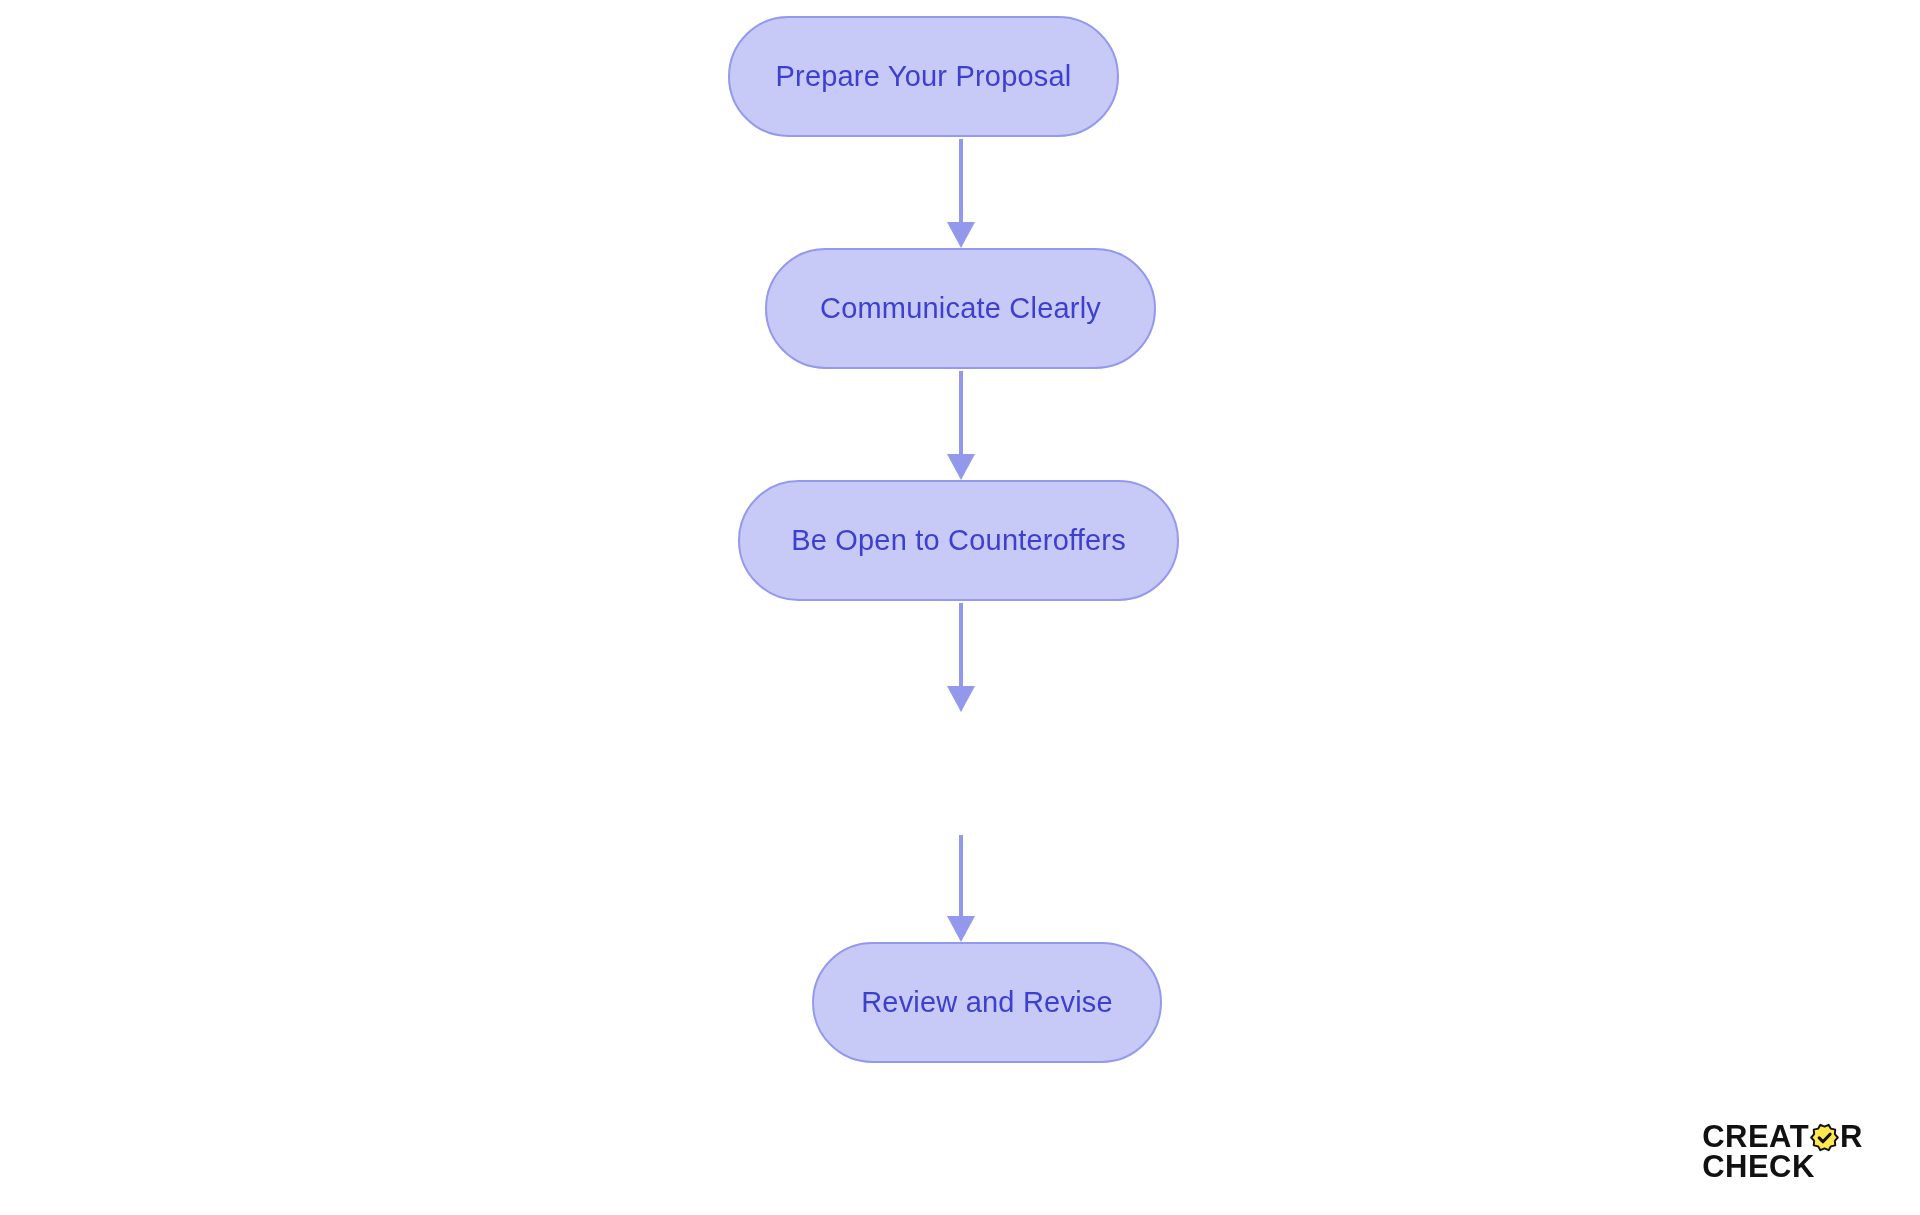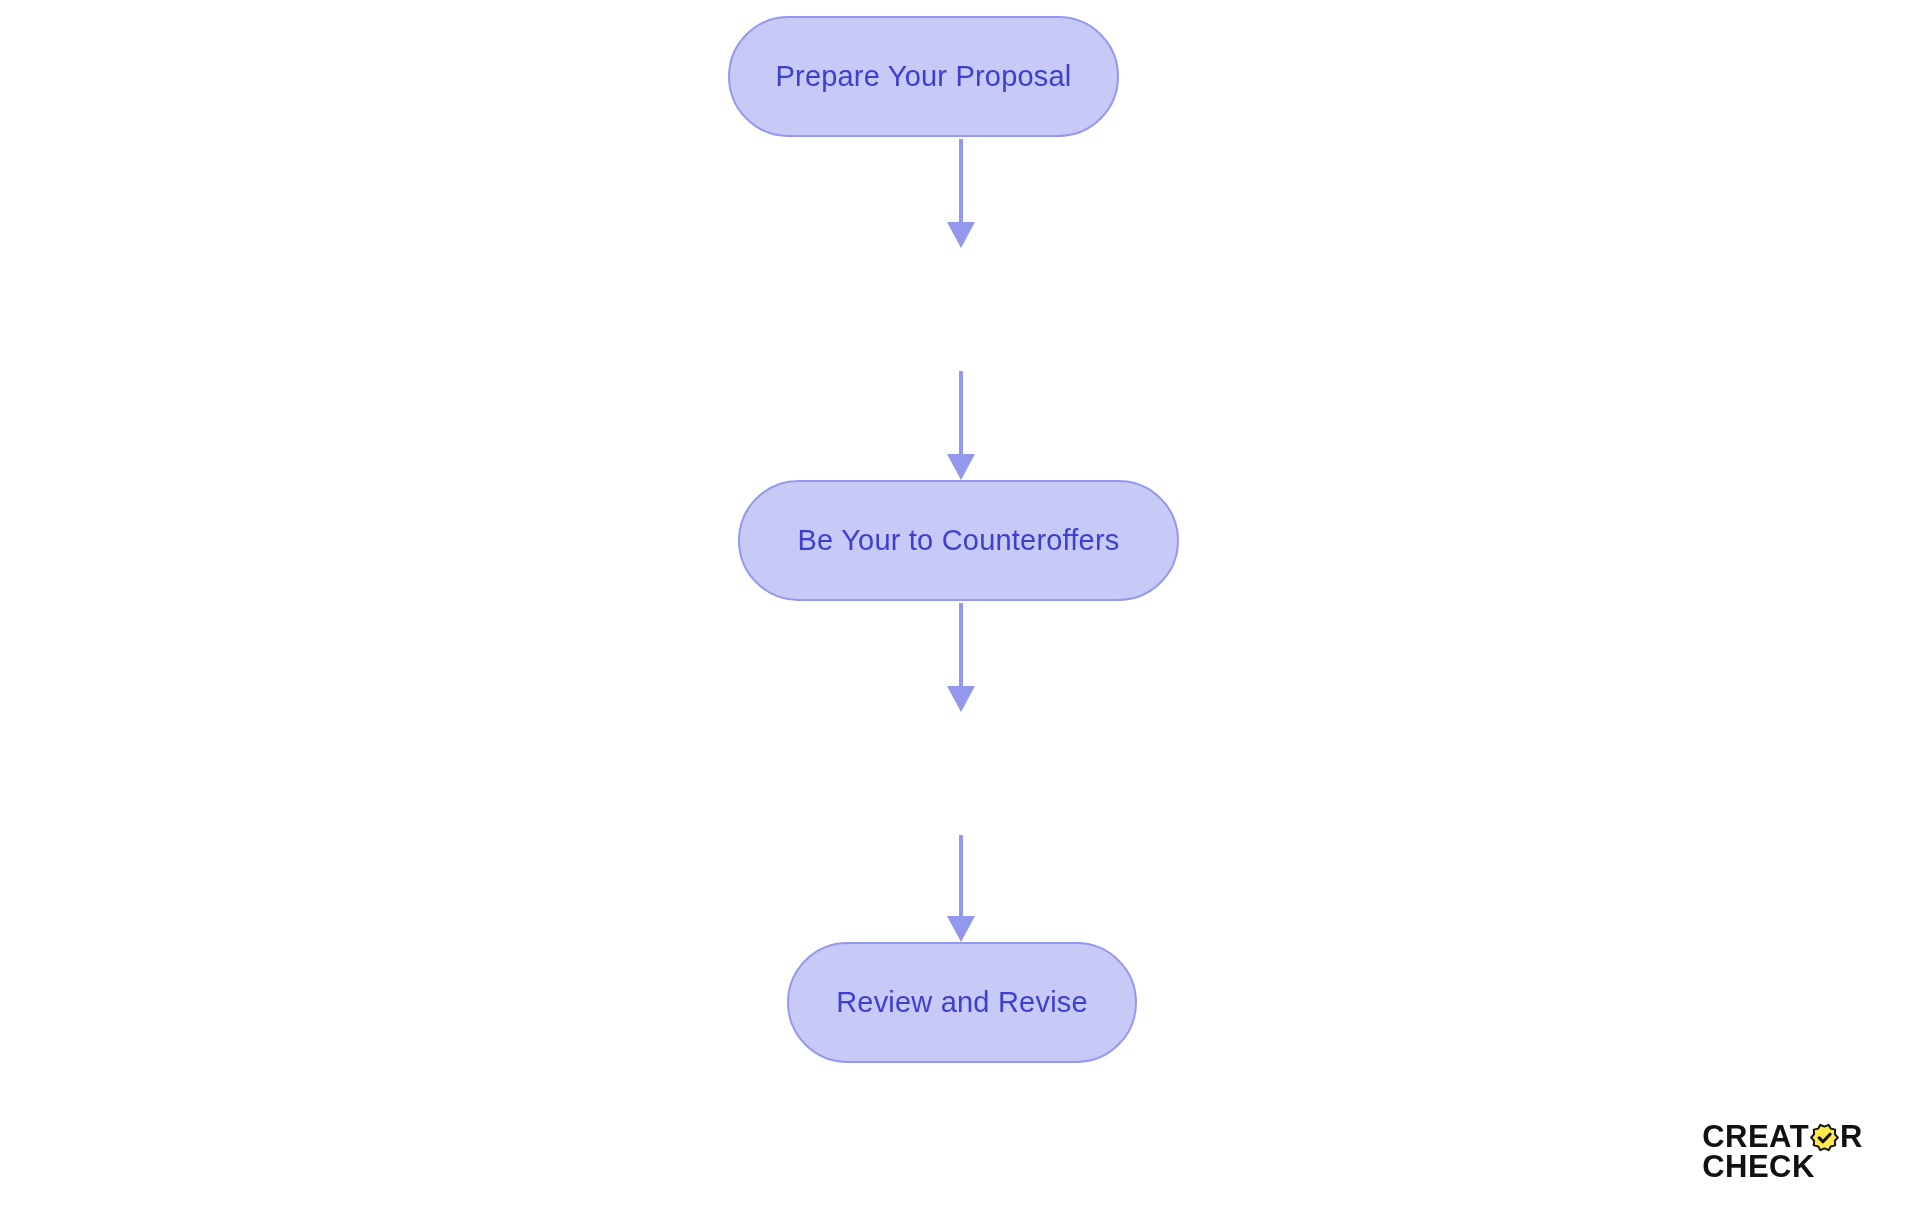--- a/index.html
+++ b/index.html
@@ -27,21 +27,21 @@
     justify-content: center;
     font-size: 29px;
     letter-spacing: 0.2px;
     color: var(--node-text, #3d40cf);
     white-space: nowrap;
   }
   .n1 { left: 728px; top: 16px;  width: 391px; }
   .n2 { left: 765px; top: 248px; width: 391px; }
   .n3 { left: 738px; top: 480px; width: 441px; }
   .n4 { left: 763px; top: 712px; width: 392px; }
-  .n5 { left: 787px; top: 942px; width: 350px; text-align: right; }
+  .n5 { left: 812px; top: 942px; width: 350px; text-align: right; }
 
   .arrow {
     position: absolute;
     left: 946px;
     width: 29px;
   }
   .a1 { top: 139px; height: 109px; }
   .a2 { top: 371px; height: 109px; }
   .a3 { top: 603px; height: 109px; }
   .a4 { top: 835px; height: 107px; }
@@ -108,28 +108,31 @@
 
   <div class="node n1">
     <span>Prepare Your Proposal</span>
   </div>
 
   <div class="arrow a1">
     <div class="line"></div>
     <div class="head"></div>
   </div>
 
+  <div class="node n2">
+    <span>Communicate Clearly</span>
+  </div>
 
   <div class="arrow a2">
     <div class="line"></div>
     <div class="head"></div>
   </div>
 
   <div class="node n3">
-    <span>Be Your to Counteroffers</span>
+    <span>Be Open to Counteroffers</span>
   </div>
 
   <div class="arrow a3">
     <div class="line"></div>
     <div class="head"></div>
   </div>
 
 
   <div class="arrow a4">
     <div class="line"></div>

